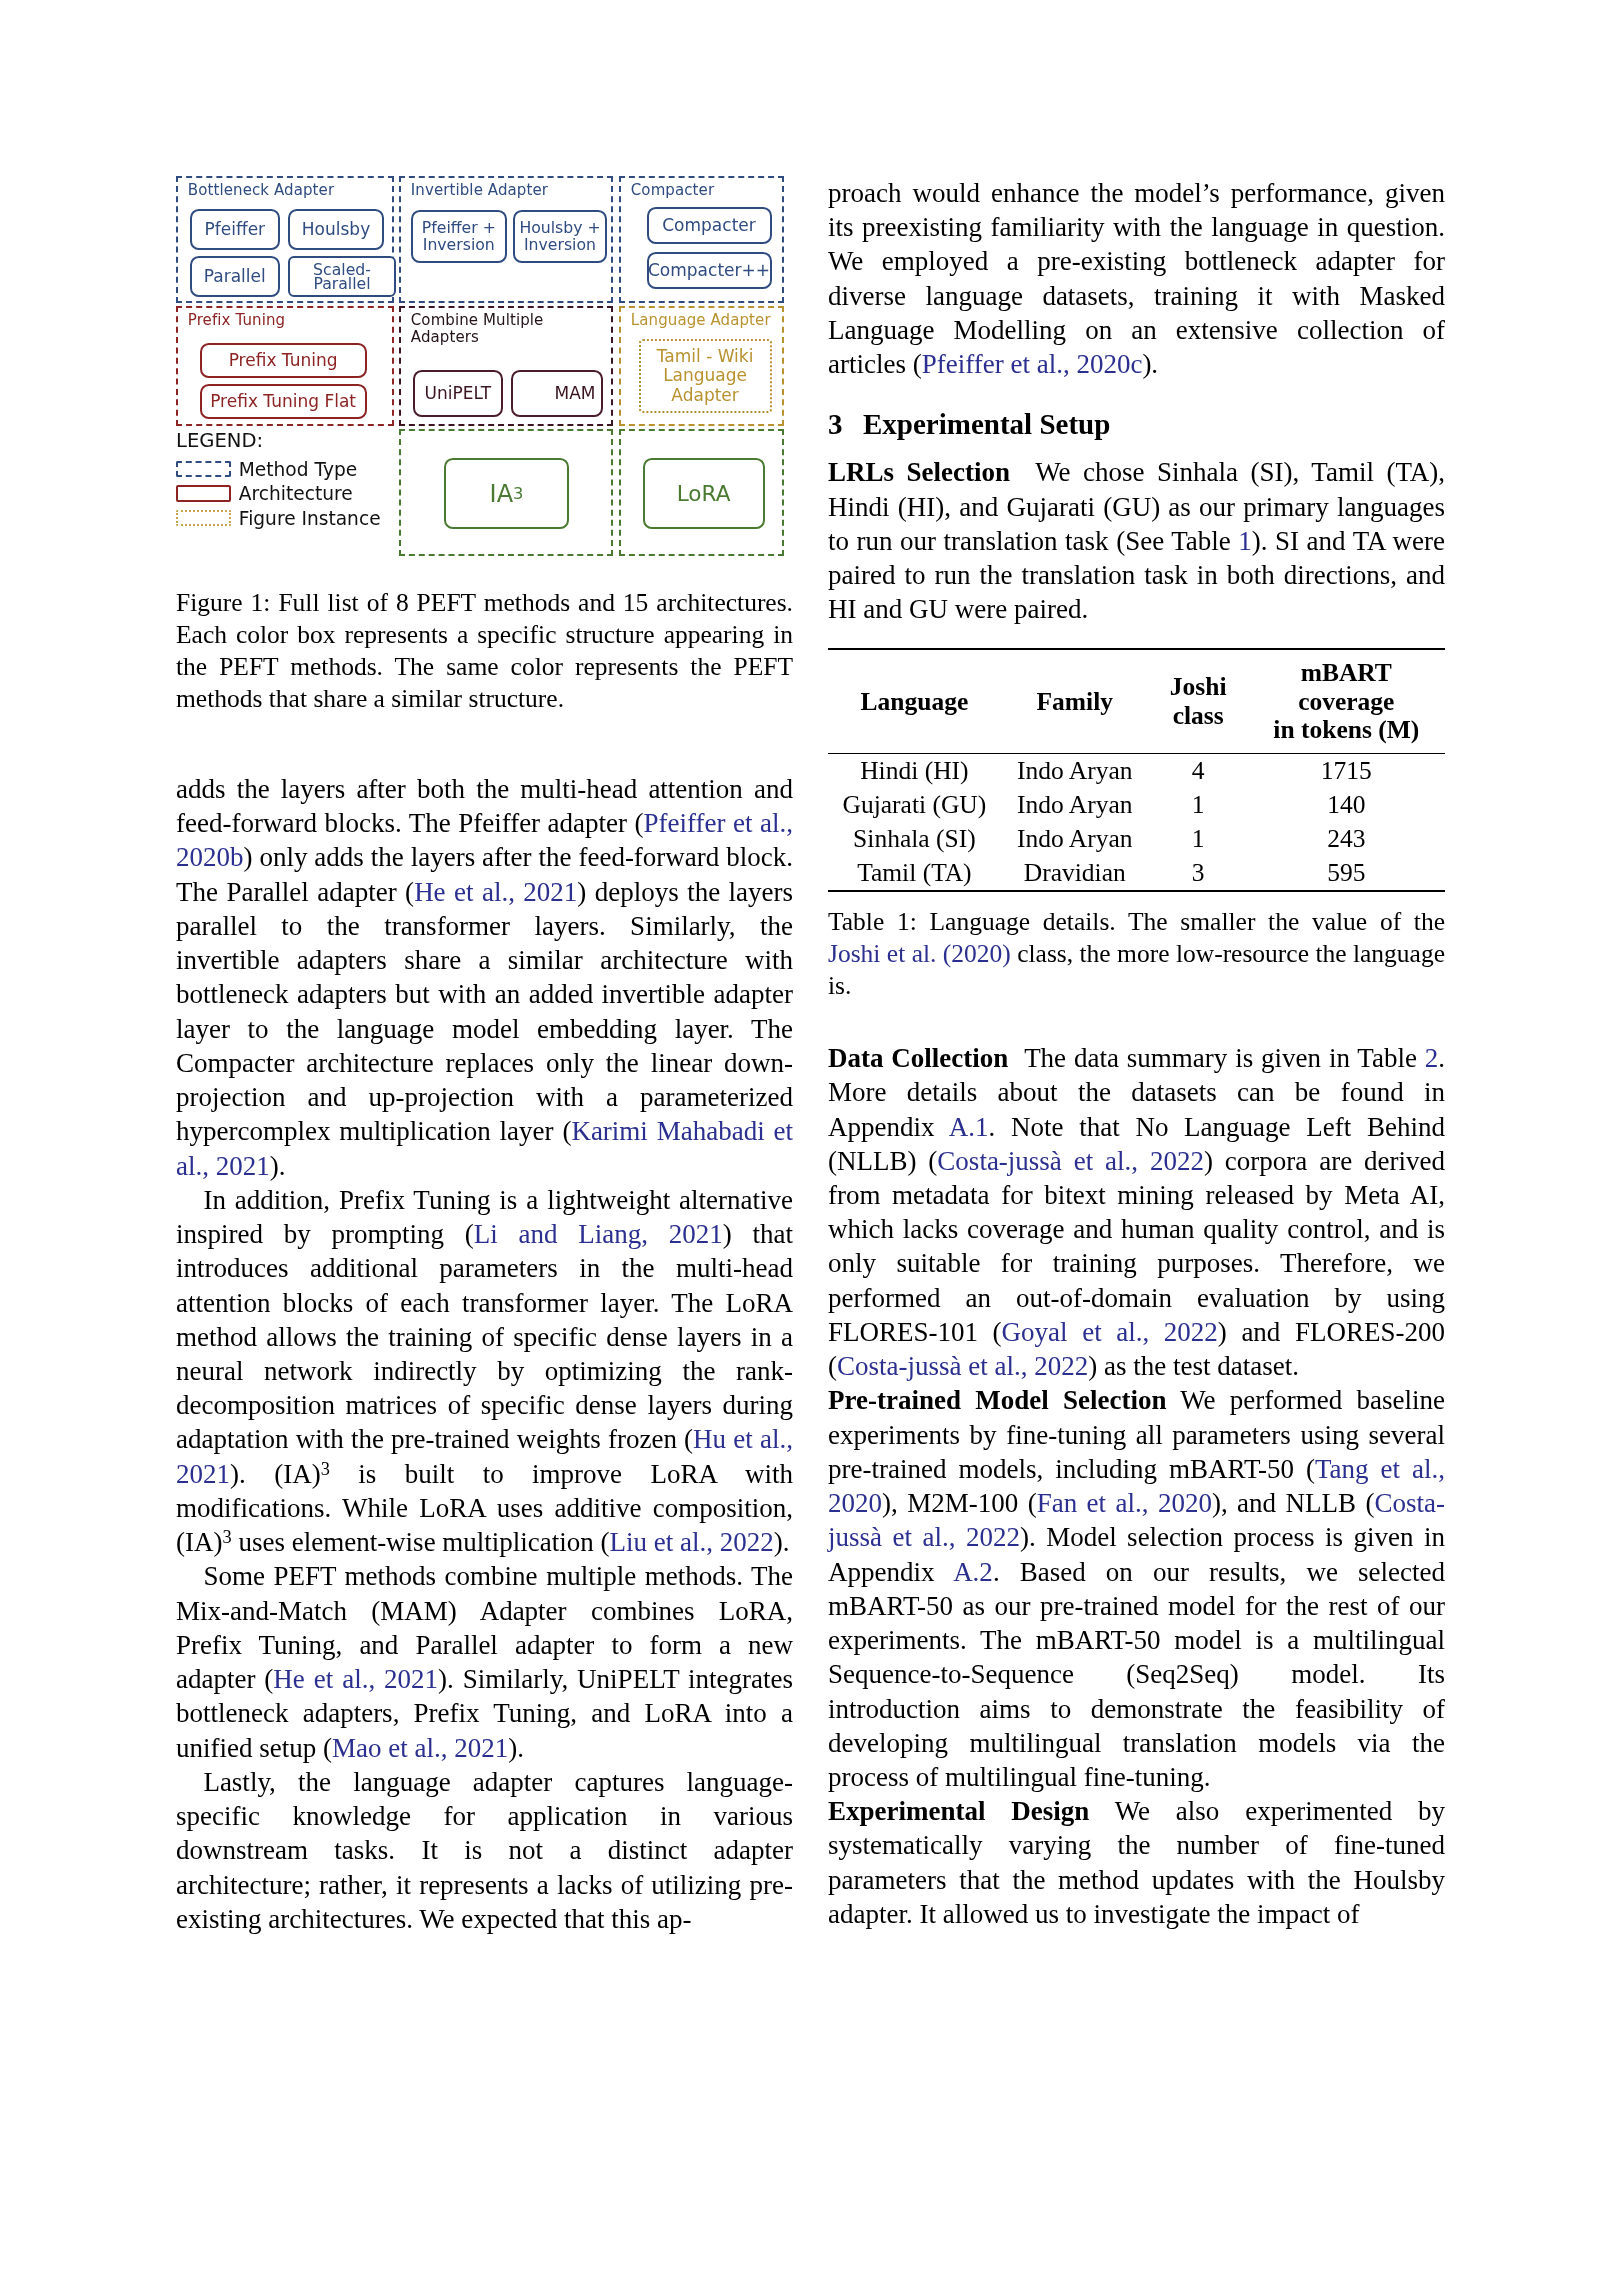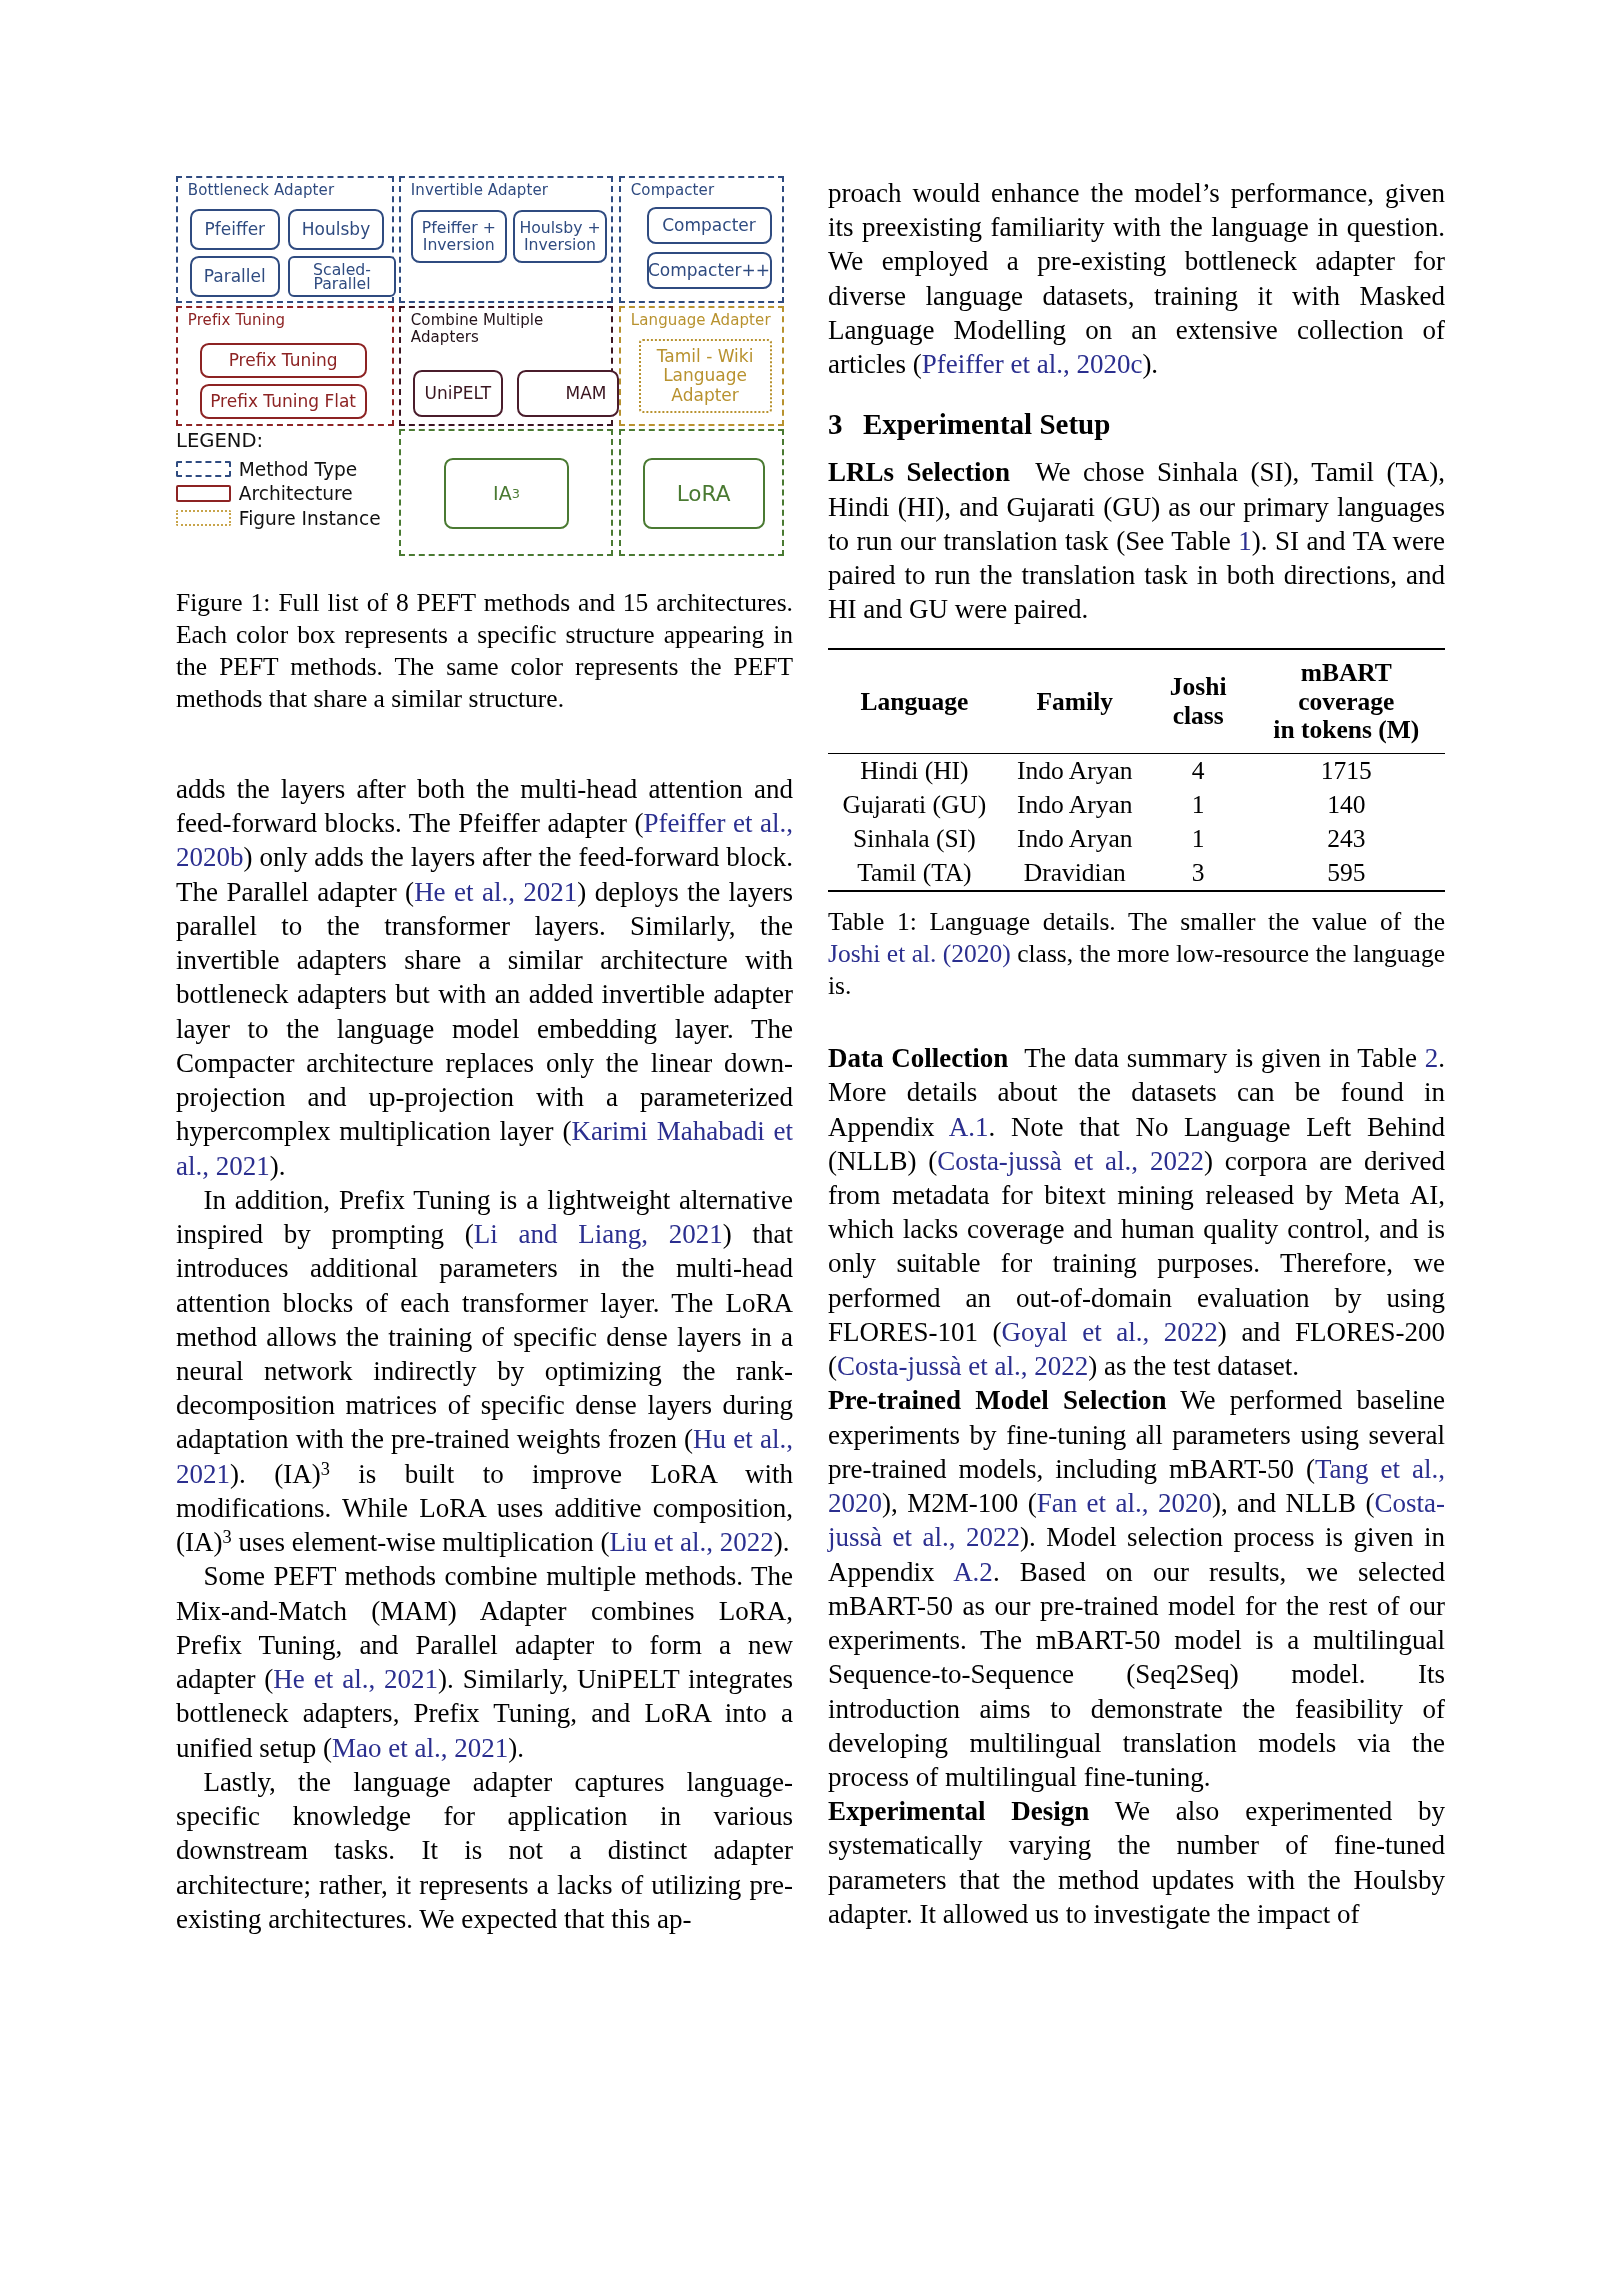--- a/index.html
+++ b/index.html
@@ -176,32 +176,32 @@
       <div class="grp c-red" style="left:0px; top:130px; width:218px; height:120px;">
         <div class="gtitle">Prefix Tuning</div>
         <div class="box c-red" style="left:21.6px; top:35px; width:167px; height:35px;">Prefix Tuning</div>
         <div class="box c-red" style="left:21.6px; top:76px; width:167px; height:35px;">Prefix Tuning Flat</div>
       </div>
 
       <div class="grp c-plum" style="left:223px; top:130px; width:214px; height:120px;">
         <div class="gtitle">Combine Multiple
 Adapters</div>
         <div class="box c-plum" style="left:11.8px; top:62px; width:90px; height:47px;">UniPELT</div>
-        <div class="box c-plum" style="left:116px; top:62px; width:102px; height:47px;padding-left:36px;">MAM</div>
+        <div class="box c-plum" style="left:110px; top:62px; width:92px; height:47px;padding-left:36px;">MAM</div>
       </div>
 
       <div class="grp c-gold" style="left:443px; top:130px; width:165px; height:120px;">
         <div class="gtitle">Language Adapter</div>
         <div class="box c-gold dotted" style="left:17.6px; top:31px; width:133px; height:74px; white-space:pre-line; line-height:1.12; border-radius:3.9px;">Tamil - Wiki
 Language
 Adapter</div>
       </div>
 
       <div class="grp c-green" style="left:223px; top:253px; width:214px; height:127px;">
-        <div class="box c-green" style="left:43px; top:27.4px; width:125px; height:71px; font-size:19px;">
+        <div class="box c-green" style="left:43px; top:27.4px; width:125px; height:71px; font-size:24px;">
           <span>IA</span>
             <sup>3</sup>
         </div>
       </div>
 
       <div class="grp c-green" style="left:443px; top:253px; width:165px; height:127px;">
         <div class="box c-green" style="left:21.6px; top:27.4px; width:122px; height:71px; font-size:21.6px;">LoRA</div>
       </div>
 
       <div class="legend">

